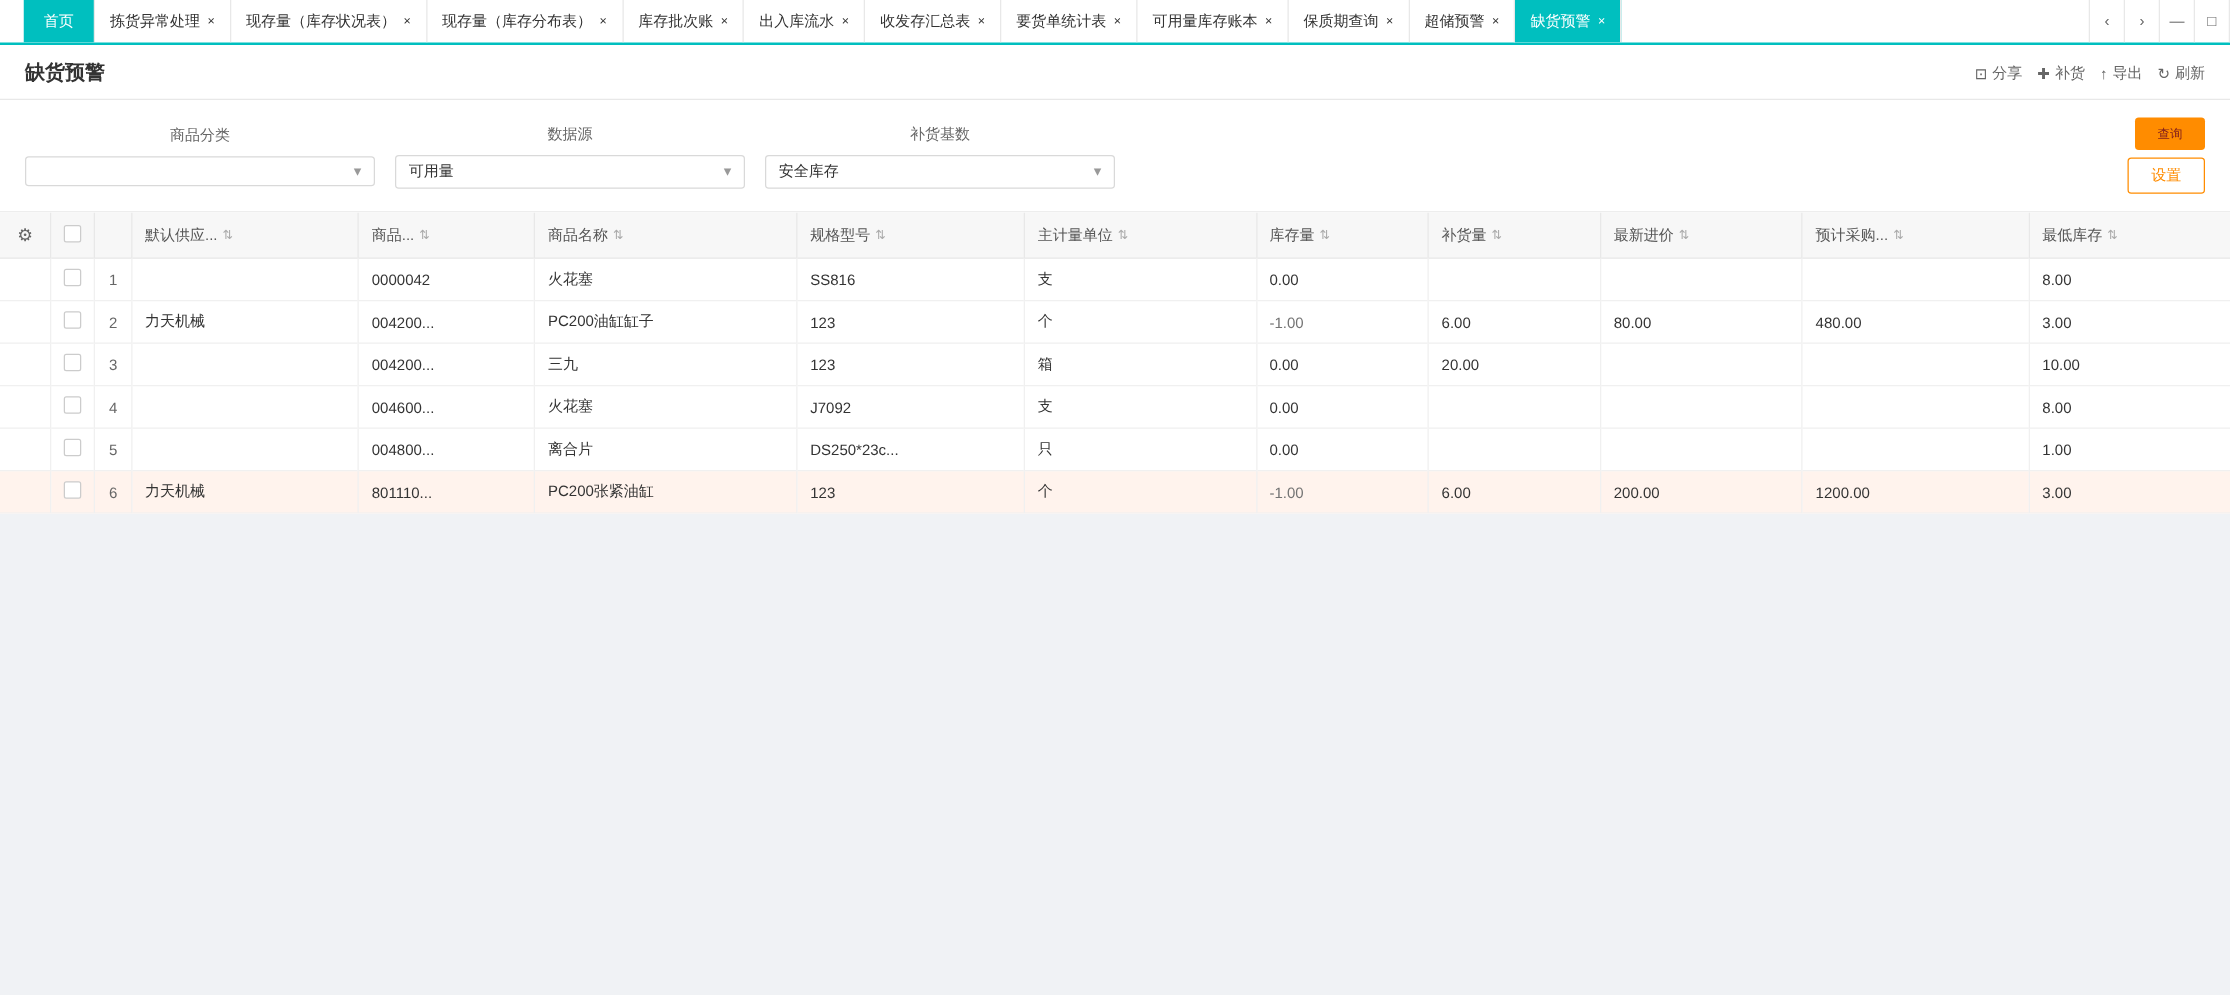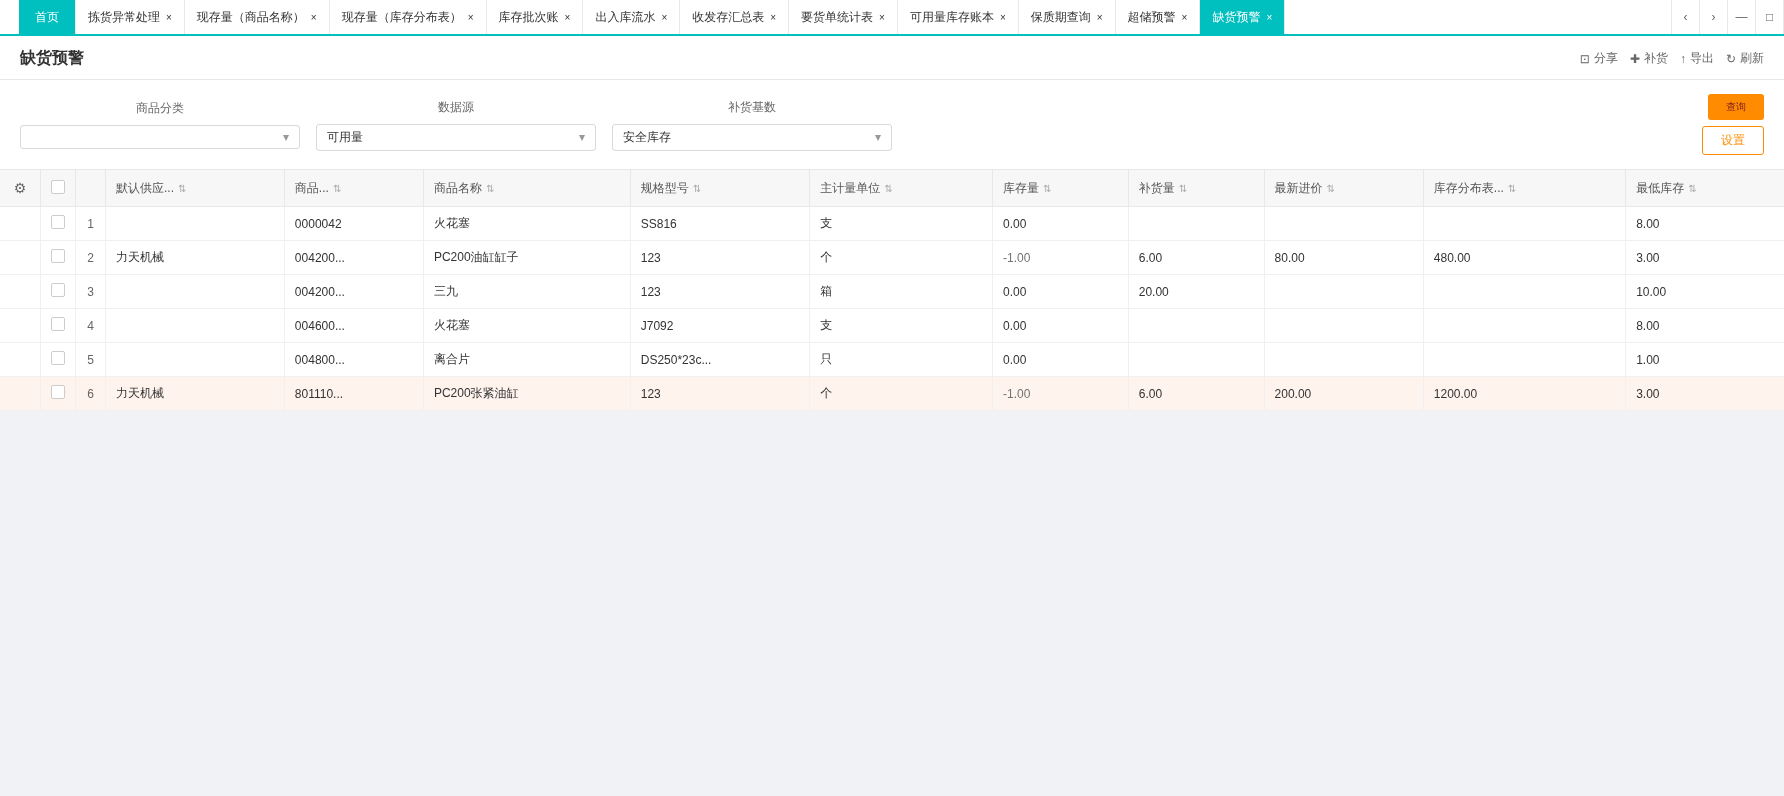--- a/index.html
+++ b/index.html
@@ -239,21 +239,21 @@
 
 <div class="tab-bar">
   <div class="tab-home">首页</div>
 
   <div id="tabs-container" style="display:flex;align-items:center;height:100%;overflow:hidden;flex:1;">
       <div class="tab-item">
         <span>拣货异常处理</span>
         <span class="close-btn">×</span>
       </div>
       <div class="tab-item">
-        <span>现存量（商品名称）</span>
+        <span>现存量（库存状况表）</span>
         <span class="close-btn">×</span>
       </div>
       <div class="tab-item">
         <span>现存量（库存分布表）</span>
         <span class="close-btn">×</span>
       </div>
       <div class="tab-item">
         <span>库存批次账</span>
         <span class="close-btn">×</span>
       </div>
@@ -402,21 +402,21 @@
           </div>
         </th>
         <th>
           <div class="th-sort">
             <span>最新进价</span>
             <span class="sort-icon">⇅</span>
           </div>
         </th>
         <th>
           <div class="th-sort">
-            <span>库存分布表...</span>
+            <span>预计采购...</span>
             <span class="sort-icon">⇅</span>
           </div>
         </th>
         <th>
           <div class="th-sort">
             <span>最低库存</span>
             <span class="sort-icon">⇅</span>
           </div>
         </th>
       </tr>

